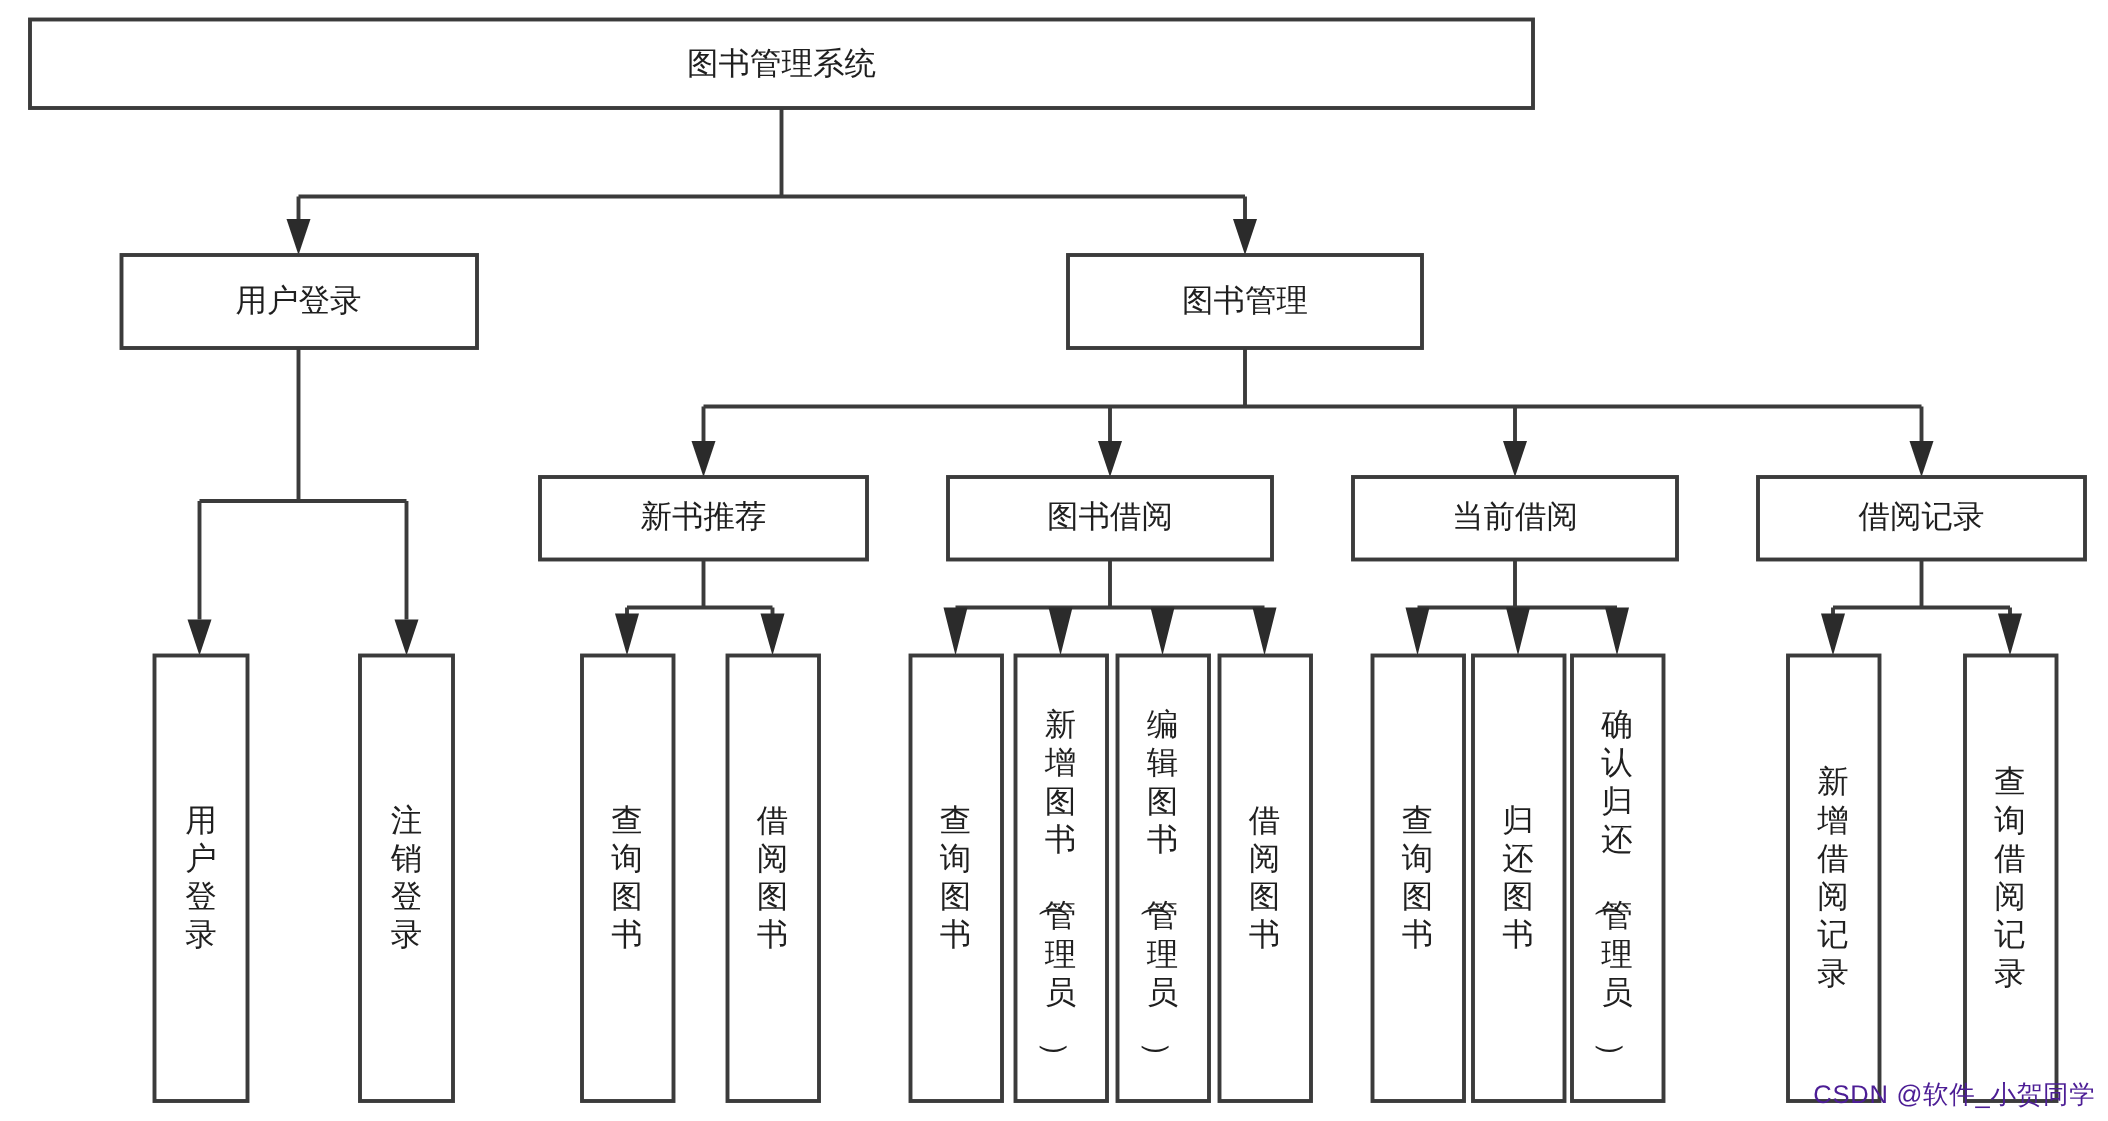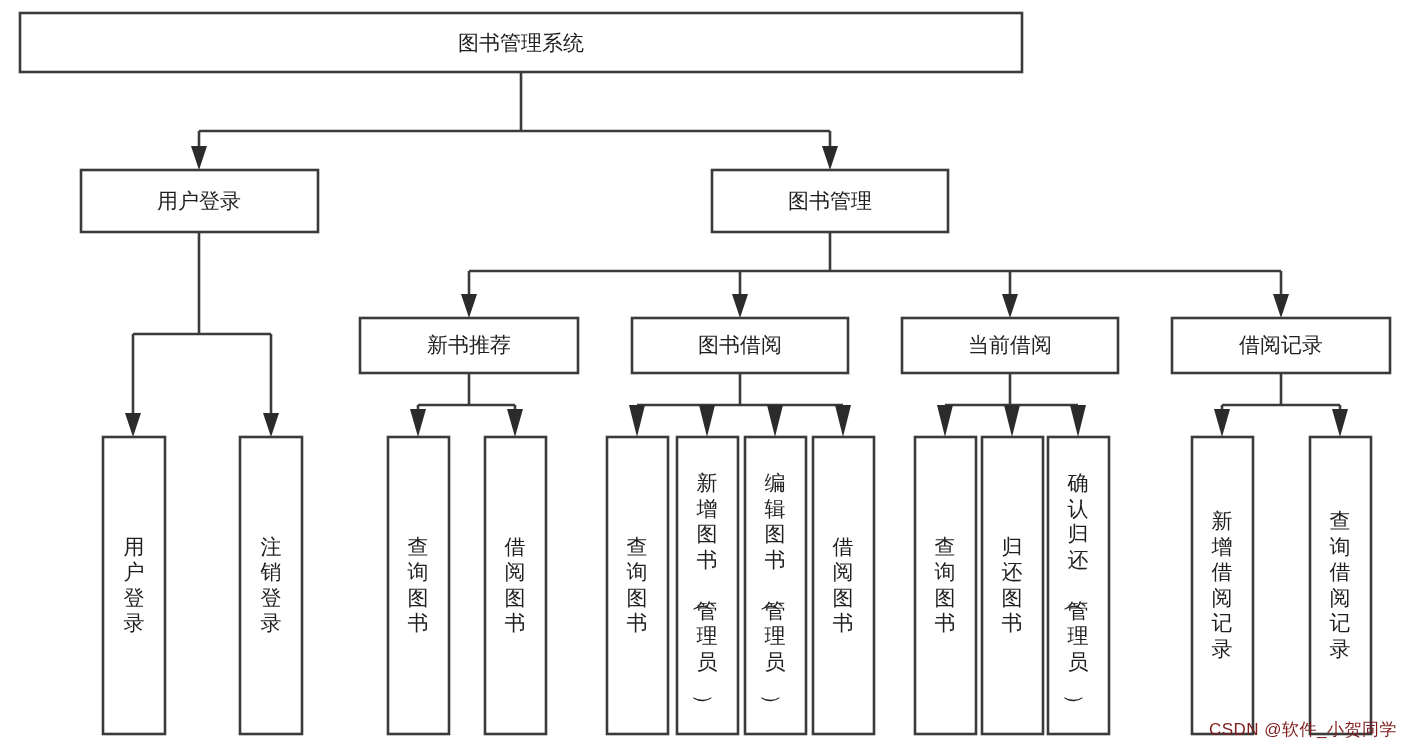--- a/index.html
+++ b/index.html
@@ -54,21 +54,21 @@
   .arrow-head {
     fill: #2b2b2b;
     stroke: none;
   }
   .watermark {
     position: absolute;
     right: 8px;
     bottom: 6px;
     font-family: "Liberation Sans", "DejaVu Sans", sans-serif;
     font-size: 17px;
-    color: #7f1d1d;
+    color: #4c1d95;
     letter-spacing: 0.5px;
     white-space: nowrap;
     user-select: none;
   }
 </style>
 </head>
 <body>
 
 <div id="diagram-root">
 

